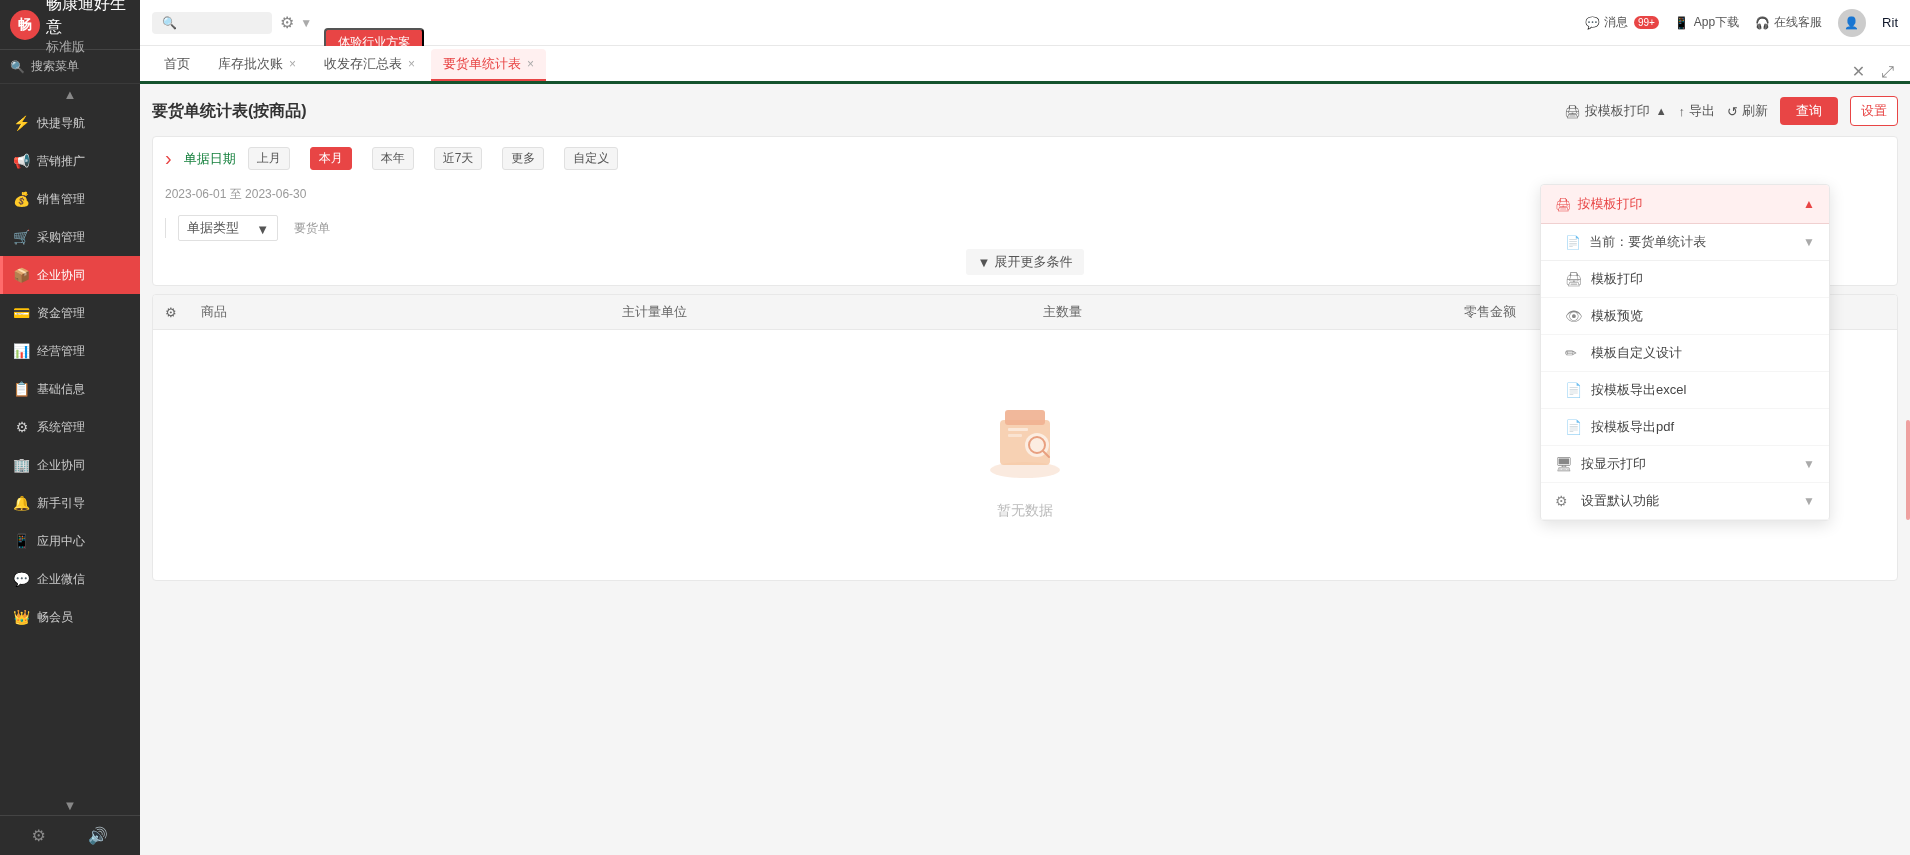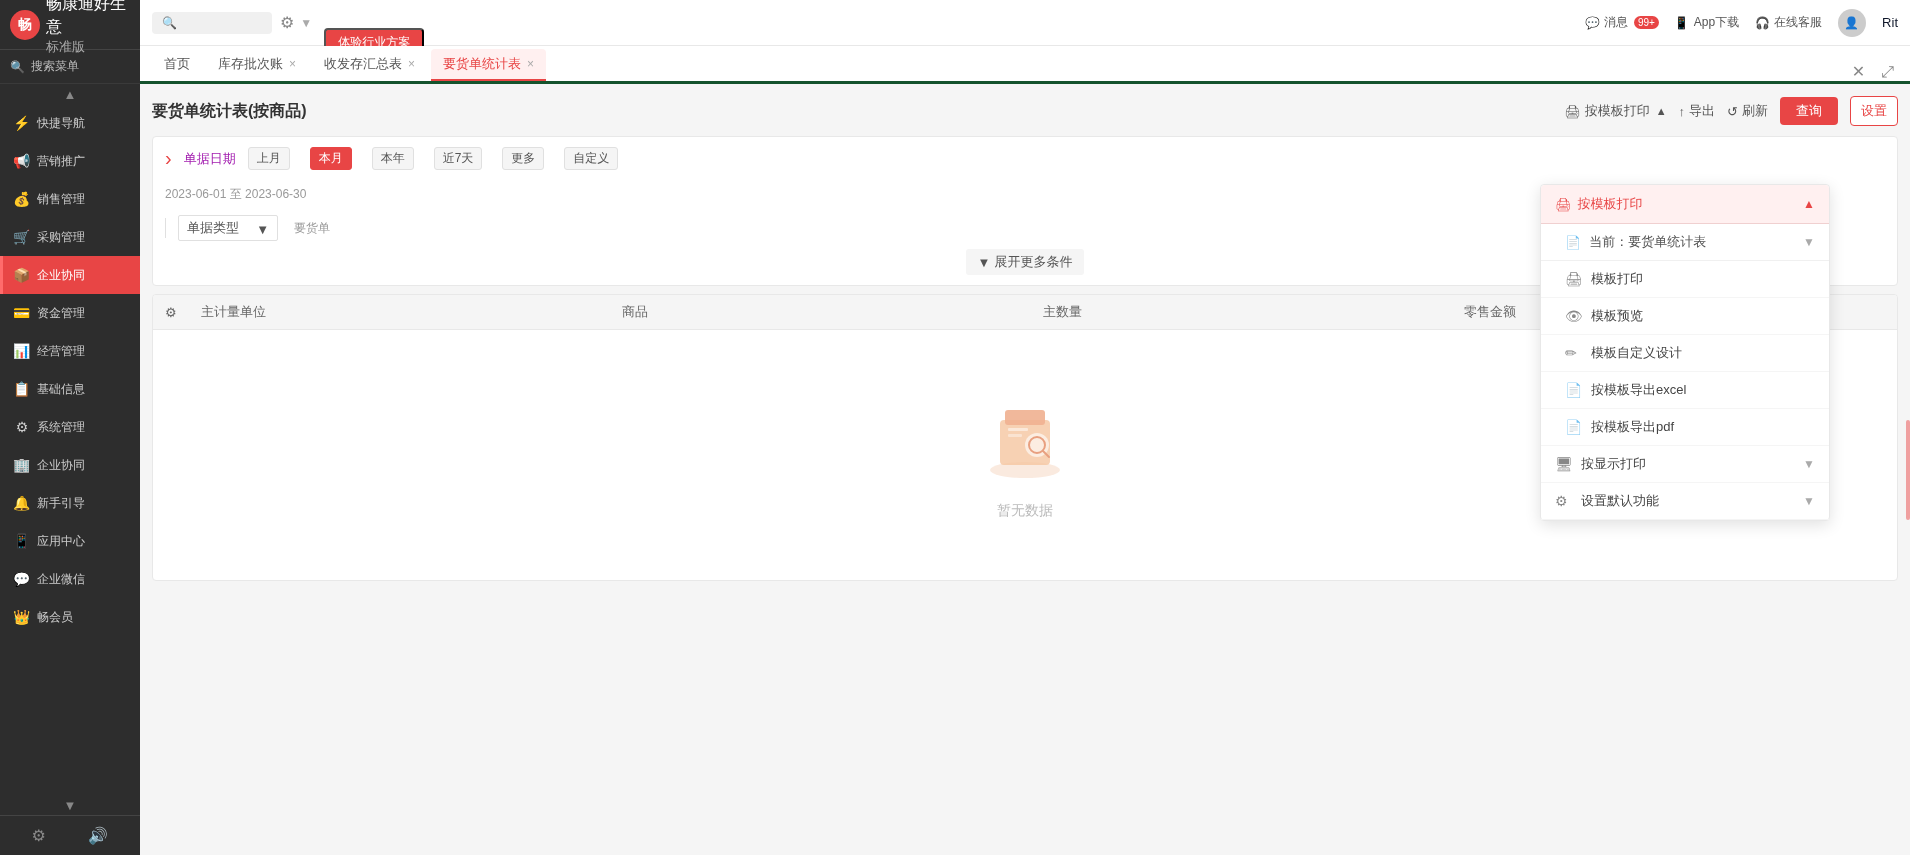--- a/index.html
+++ b/index.html
@@ -153,21 +153,21 @@
       background: #fff; color: #e84545; border: 1px solid #e84545;
       padding: 5px 10px; border-radius: 4px; font-size: 13px; cursor: pointer;
     }
 
     
     .filter-bar {
       background: #fff; border: 1px solid #e8e8e8; border-radius: 4px;
       padding: 10px 12px; margin-bottom: 8px;
     }
     .filter-row { display: flex; align-items: center; gap: 12px; flex-wrap: wrap; }
-    .filter-label { color: #a21caf; font-size: 13px; flex-shrink: 0; }
+    .filter-label { color: #15803d; font-size: 13px; flex-shrink: 0; }
     .filter-date-btns { display: flex; gap: 20px; }
     .filter-date-btn {
       padding: 2px 8px; border-radius: 3px; font-size: 12px;
       cursor: pointer; color: #555; background: #f5f5f5; border: 1px solid #e0e0e0;
     }
     .filter-date-btn.active {
       background: #e84545; color: #fff; border-color: #e84545;
     }
     .filter-date-range { font-size: 12px; color: #999; }
     .filter-divider { width: 1px; height: 20px; background: #e0e0e0; }
@@ -449,22 +449,22 @@
         <div class="filter-expand">
           <span>▼</span>
           <span>展开更多条件</span>
         </div>
       </div>
     </div>
 
     <div class="data-table">
       <div class="table-header">
         <div class="table-col-sm">⚙</div>
+        <div class="table-col">商品</div>
         <div class="table-col">主计量单位</div>
-        <div class="table-col">商品</div>
         <div class="table-col">主数量</div>
         <div class="table-col">零售金额</div>
       </div>
       <div class="table-body">
 
         <svg class="empty-img" viewBox="0 0 100 100" xmlns="http://www.w3.org/2000/svg">
           <ellipse cx="50" cy="80" rx="35" ry="8" fill="#f5d5c0" opacity="0.5"></ellipse>
           <rect x="25" y="30" width="50" height="45" rx="4" fill="#f5c5a0" opacity="0.8"></rect>
           <rect x="30" y="20" width="40" height="15" rx="3" fill="#f0b090" opacity="0.9"></rect>
           <circle cx="62" cy="55" r="12" fill="#fff" opacity="0.6"></circle>

